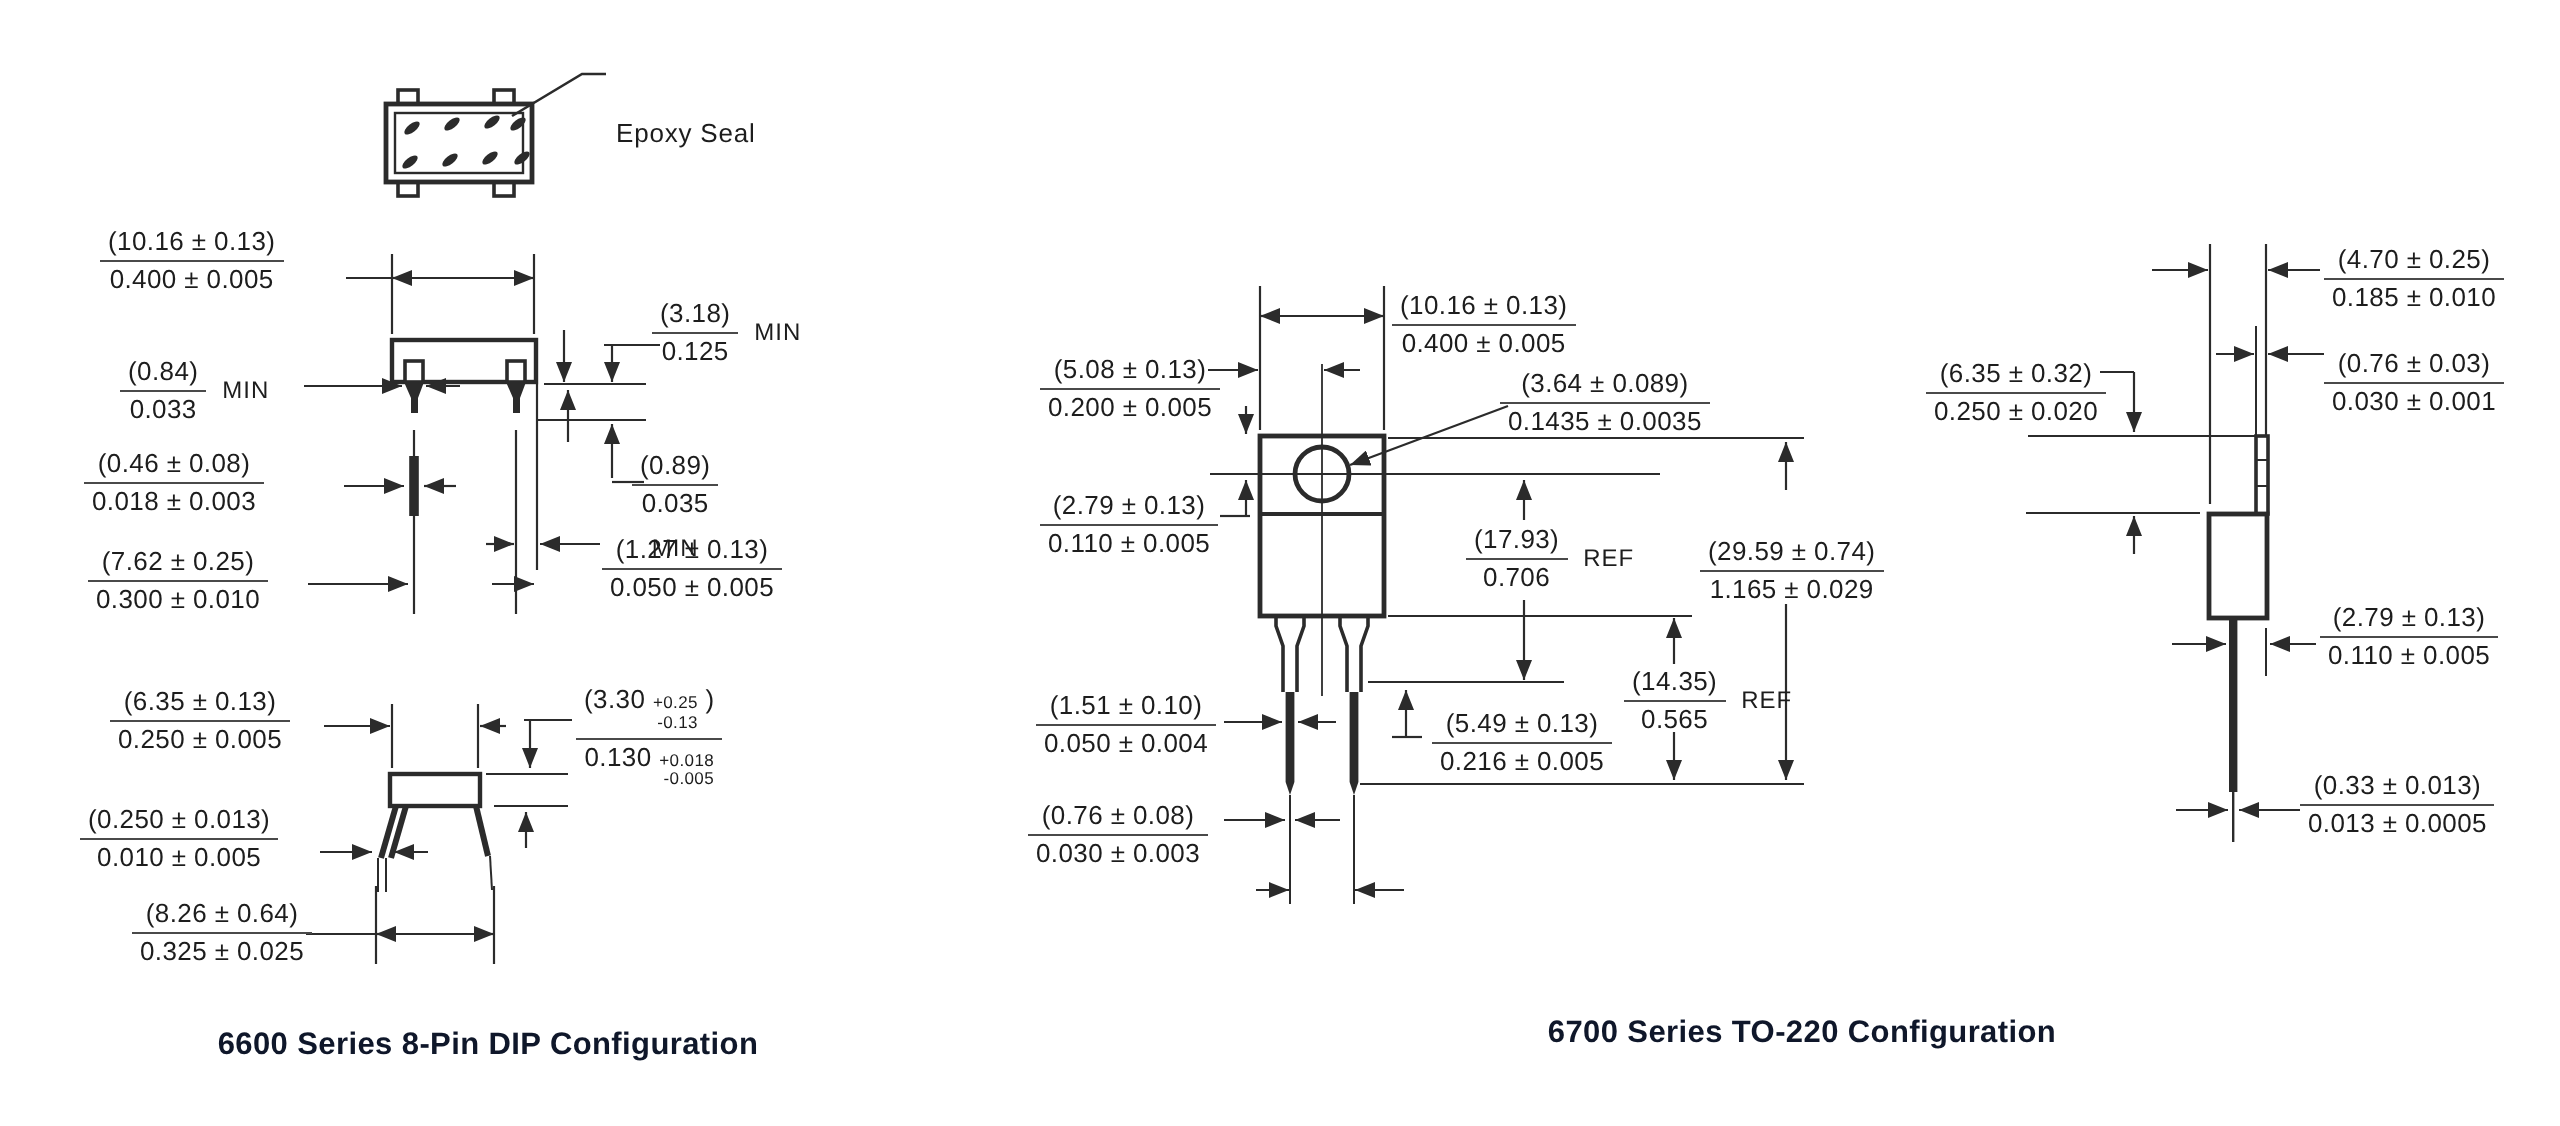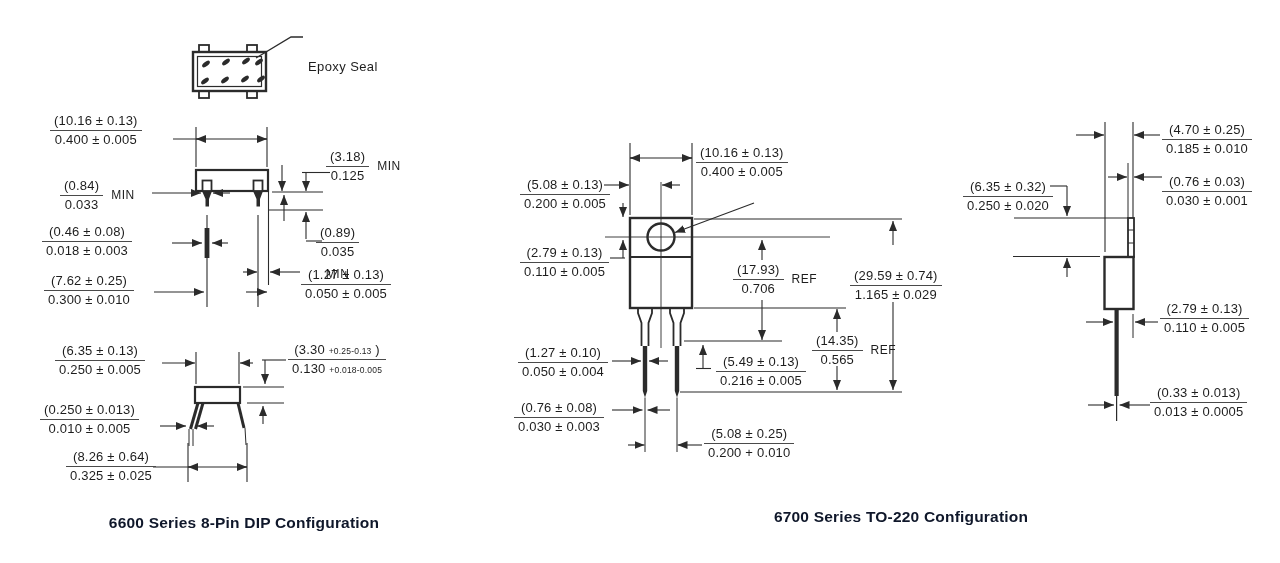--- a/index.html
+++ b/index.html
@@ -6,21 +6,21 @@
   #stage{position:relative;width:1280px;height:563px;background:#ffffff;overflow:hidden;
          font-family:"Liberation Sans",sans-serif;color:#1d1d1d;}
   #linework{position:absolute;left:0;top:0;}
   .dim{position:absolute;display:flex;align-items:center;gap:8px;
        font-size:13px;line-height:1.1;letter-spacing:.2px;color:#1d1d1d;white-space:nowrap;}
   .frac{display:inline-block;text-align:center;}
   .frac .mm{display:block;padding:0 4px 2px;border-bottom:1.6px solid #4a4a4a;}
   .frac .in{display:block;padding:2px 4px 0;}
   .suffix{font-size:12px;letter-spacing:.5px;}
   .tolrow{display:flex;align-items:center;justify-content:center;gap:2px;}
-  .tol{display:inline-flex;flex-direction:row;font-size:8.5px;line-height:1.15;text-align:center;}
+  .tol{display:inline-flex;flex-direction:column;font-size:8.5px;line-height:1.15;text-align:right;}
   .callout{position:absolute;font-size:13px;letter-spacing:.4px;color:#1d1d1d;white-space:nowrap;}
   .caption{position:absolute;font-size:15.5px;font-weight:bold;color:#0f172a;
            text-align:center;white-space:nowrap;letter-spacing:.2px;}
 </style>
 </head>
 <body>
 
 <div id="stage">
 
 <svg id="linework" width="1280" height="563" viewBox="0 0 1280 563" fill="none" stroke="#2b2b2b">
@@ -287,20 +287,26 @@
       </span>
 </div>
 
 <div class="dim" style="left:520px;top:178px;">
   <span class="frac">
         <span class="mm">(5.08 ± 0.13)</span>
         <span class="in">0.200 ± 0.005</span>
       </span>
 </div>
 
+<div class="dim" style="left:750px;top:185px;">
+  <span class="frac">
+        <span class="mm">(3.64 ± 0.089)</span>
+        <span class="in">0.1435 ± 0.0035</span>
+      </span>
+</div>
 
 <div class="dim" style="left:520px;top:246px;">
   <span class="frac">
         <span class="mm">(2.79 ± 0.13)</span>
         <span class="in">0.110 ± 0.005</span>
       </span>
 </div>
 
 <div class="dim" style="left:733px;top:263px;">
   <span class="frac">
@@ -312,21 +318,21 @@
 
 <div class="dim" style="left:850px;top:269px;">
   <span class="frac">
         <span class="mm">(29.59 ± 0.74)</span>
         <span class="in">1.165 ± 0.029</span>
       </span>
 </div>
 
 <div class="dim" style="left:518px;top:346px;">
   <span class="frac">
-        <span class="mm">(1.27 ± 0.10)</span>
+        <span class="mm">(1.51 ± 0.10)</span>
         <span class="in">0.050 ± 0.004</span>
       </span>
 </div>
 
 <div class="dim" style="left:716px;top:355px;">
   <span class="frac">
         <span class="mm">(5.49 ± 0.13)</span>
         <span class="in">0.216 ± 0.005</span>
       </span>
 </div>
@@ -339,26 +345,20 @@
   <span class="suffix">REF</span>
 </div>
 
 <div class="dim" style="left:514px;top:401px;">
   <span class="frac">
         <span class="mm">(0.76 ± 0.08)</span>
         <span class="in">0.030 ± 0.003</span>
       </span>
 </div>
 
-<div class="dim" style="left:704px;top:427px;">
-  <span class="frac">
-        <span class="mm">(5.08 ± 0.25)</span>
-        <span class="in">0.200 + 0.010</span>
-      </span>
-</div>
 
 <div class="caption" style="left:756px;top:508px;width:290px;">6700 Series TO-220 Configuration</div>
 
 <div class="dim" style="left:1162px;top:123px;">
   <span class="frac">
         <span class="mm">(4.70 ± 0.25)</span>
         <span class="in">0.185 ± 0.010</span>
       </span>
 </div>
 

